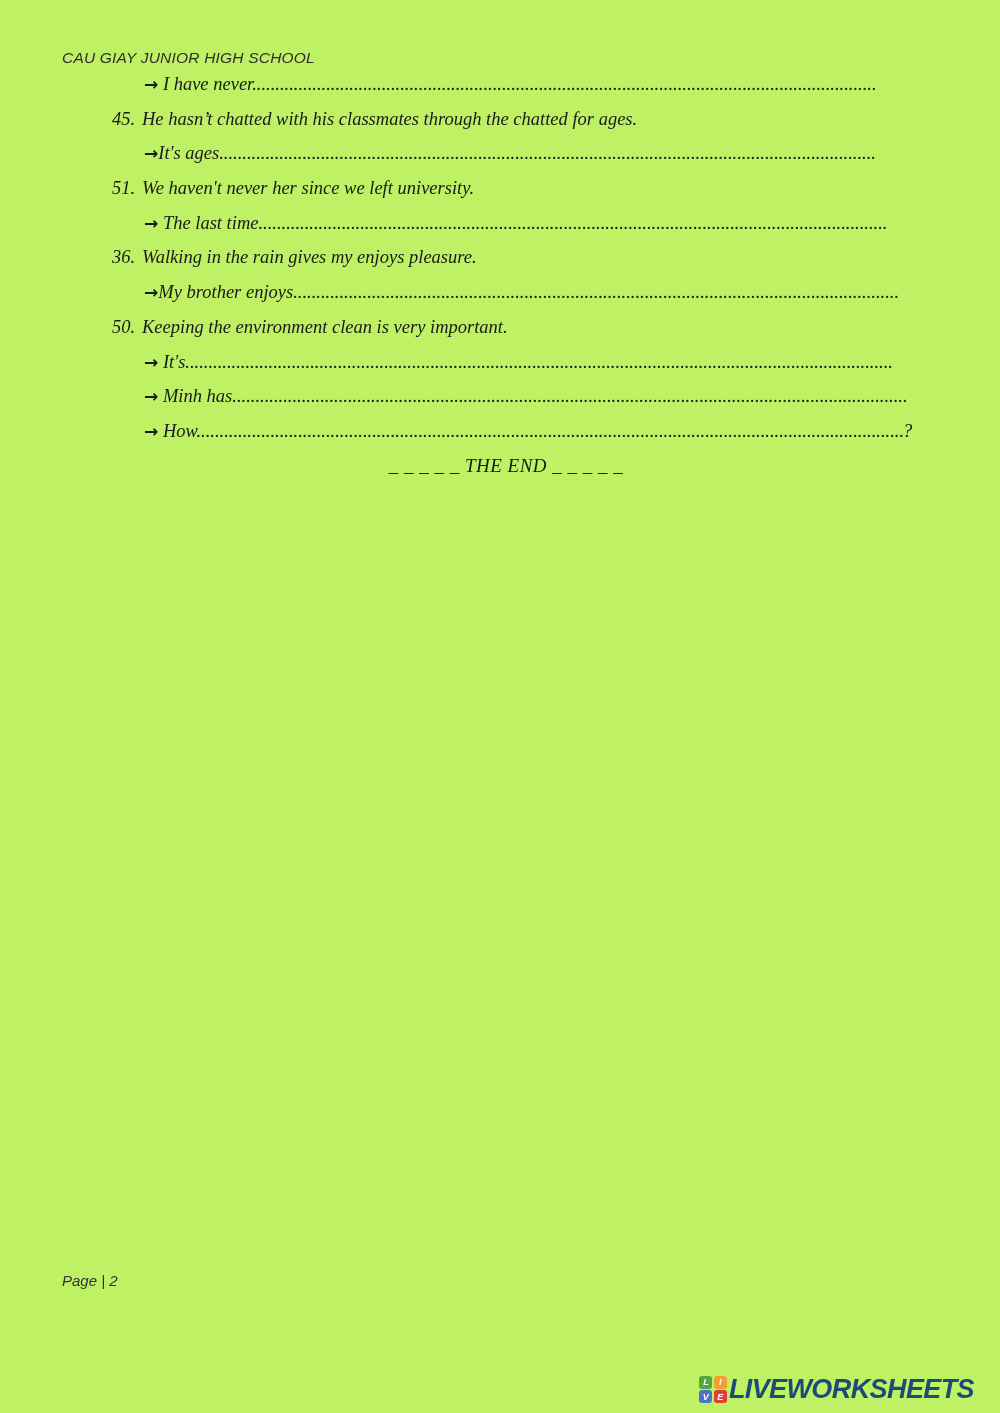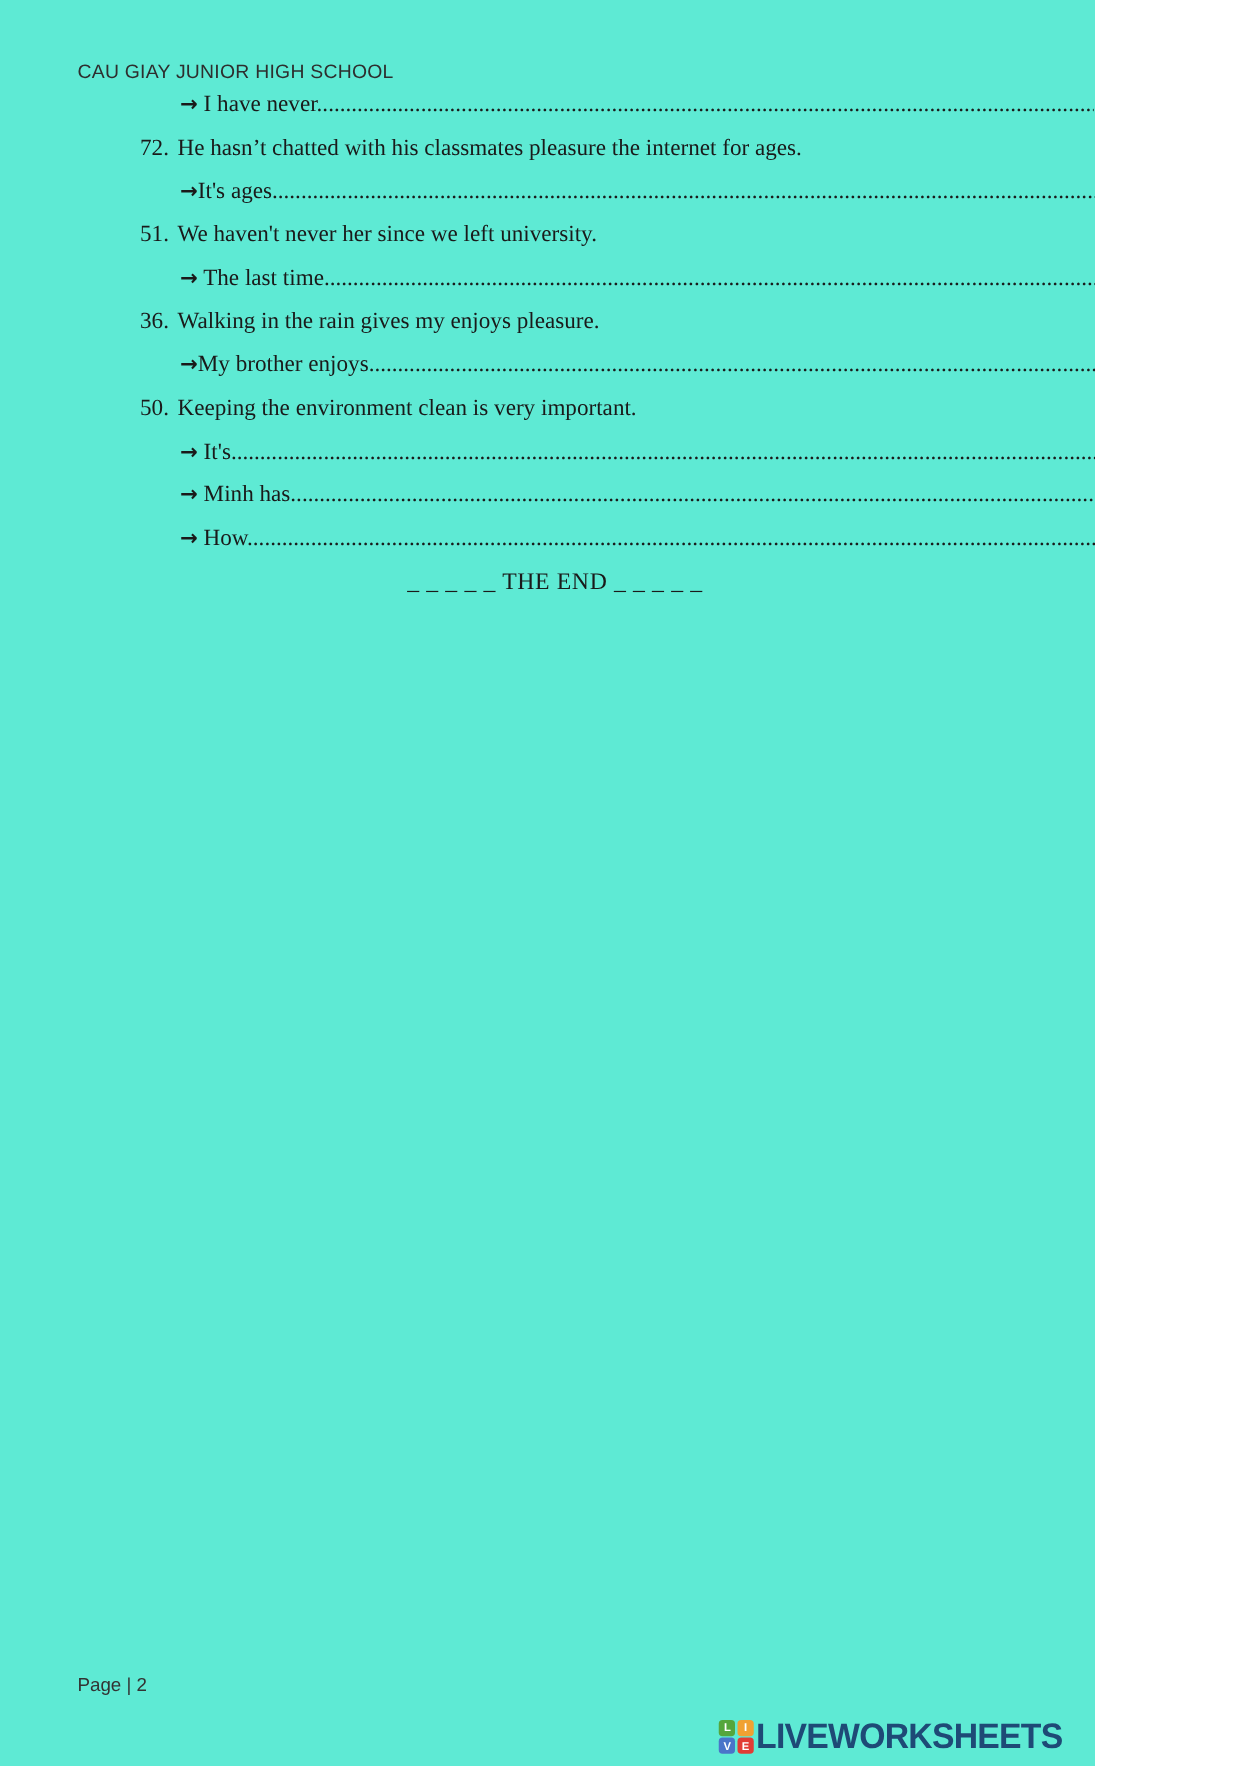--- a/index.html
+++ b/index.html
@@ -1,23 +1,24 @@
 <!DOCTYPE html>
 <html><head>
 <meta charset="utf-8">
 <style>
   html, body { margin: 0; padding: 0; background: #ffffff; }
   .page {
     position: relative;
-    width: 876px;
+    width: 1000px;
     height: 1413px;
-    background: #5eead4;
+    background: #bef264;
     font-family: "Liberation Serif", serif;
     color: #1a1a1a;
     overflow: hidden;
+    font-style: italic;
   }
   .school-header {
     position: absolute;
     left: 62px;
     top: 49px;
     font-family: "Liberation Sans", sans-serif;
     font-size: 15.5px;
     letter-spacing: 0.2px;
     color: #2e2e2e;
   }
@@ -51,21 +52,21 @@
   }
   .end-line {
     text-align: center;
     font-size: 19px;
     letter-spacing: 0.5px;
     padding-left: 12px;
   }
   .page-footer {
     position: absolute;
     left: 62px;
-    top: 1340px;
+    top: 1272px;
     font-family: "Liberation Sans", sans-serif;
     font-size: 15px;
     color: #333333;
   }
   .lw-logo {
     position: absolute;
     right: 26px;
     top: 1374px;
     display: flex;
     align-items: center;
@@ -99,21 +100,21 @@
 <body>
 
 <div class="page">
 
   <div class="school-header">CAU GIAY JUNIOR HIGH SCHOOL</div>
 
   <div class="content">
 
     <div class="line a-line"><span class="blank" style="width:731px"><span class="arrow">→</span><span> I have never..........................................................................................................................................................................................................................................................................................................</span></span><span></span></div>
 
-    <div class="line q-line"><span class="qnum">72.</span><span>He hasn’t chatted with his classmates pleasure the internet for ages.</span></div>
+    <div class="line q-line"><span class="qnum">45.</span><span>He hasn’t chatted with his classmates through the chatted for ages.</span></div>
     <div class="line a-line"><span class="blank" style="width:732px"><span class="arrow">→</span><span>It's ages..........................................................................................................................................................................................................................................................................................................</span></span><span></span></div>
 
     <div class="line q-line"><span class="qnum">51.</span><span>We haven't never her since we left university.</span></div>
     <div class="line a-line"><span class="blank" style="width:743px"><span class="arrow">→</span><span> The last time..........................................................................................................................................................................................................................................................................................................</span></span><span></span></div>
 
     <div class="line q-line"><span class="qnum">36.</span><span>Walking in the rain gives my enjoys pleasure.</span></div>
     <div class="line a-line"><span class="blank" style="width:754px"><span class="arrow">→</span><span>My brother enjoys..........................................................................................................................................................................................................................................................................................................</span></span><span></span></div>
 
     <div class="line q-line"><span class="qnum">50.</span><span>Keeping the environment clean is very important.</span></div>
     <div class="line a-line"><span class="blank" style="width:749px"><span class="arrow">→</span><span> It's..........................................................................................................................................................................................................................................................................................................</span></span><span></span></div>

